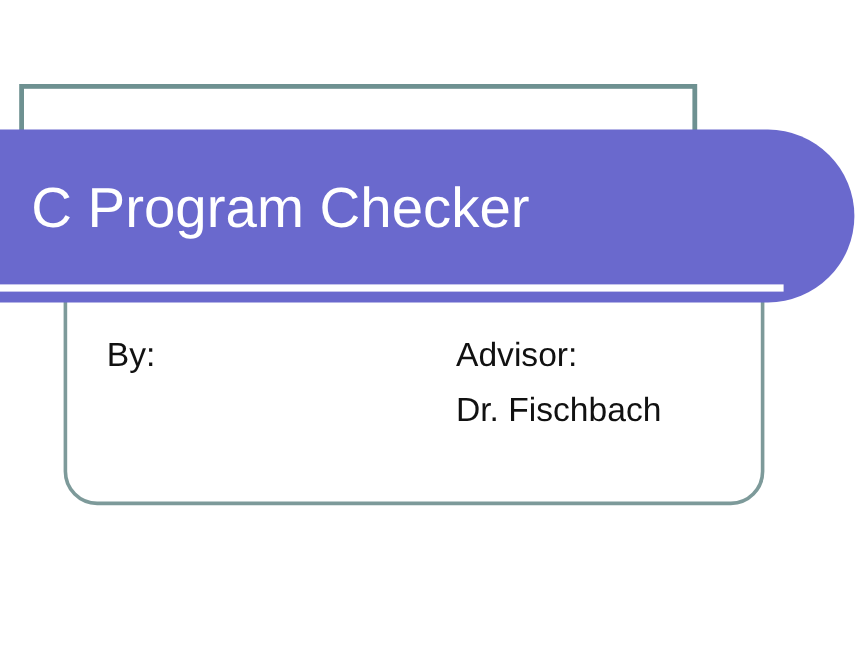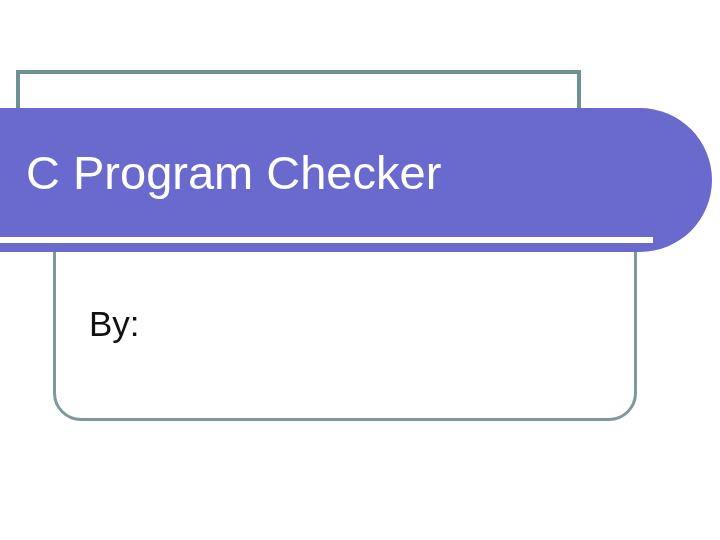--- a/index.html
+++ b/index.html
@@ -75,26 +75,25 @@
     box-sizing: border-box;
     color: var(--title-text, #ffffff);
     font-size: 47px;
     font-weight: 400;
     white-space: nowrap;
     z-index: 5;
   }
   .body-col {
     position: absolute;
     top: 273px;
-    font-size: 35px;
+    font-size: 28px;
     line-height: 46px;
     color: var(--body-text, #111111);
     white-space: nowrap;
     z-index: 6;
-    margin-top: 28px;
   }
   .body-col.left  { left: 89px; }
   .body-col.right { left: 380px; }
 </style>
 </head>
 <body>
 
 <div class="slide">
 
   <div class="outline-rect"></div>
@@ -105,15 +104,17 @@
 
   <div class="title-underline"></div>
 
   <div class="slide-title">C Program Checker</div>
 
   <div class="body-col left">
     <div>By:</div>
   </div>
 
   <div class="body-col right">
+    <div>Advisor:</div>
+    <div>Dr. Fischbach</div>
   </div>
 
 </div>
 
 </body></html>

